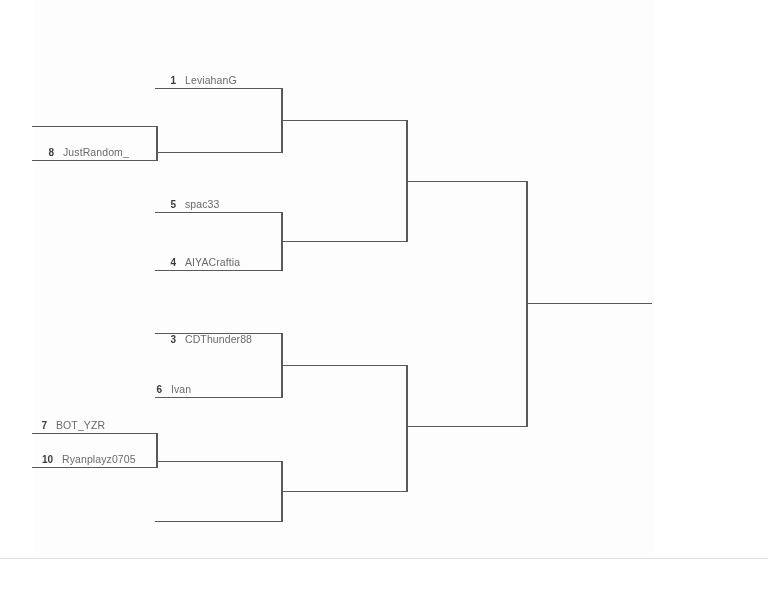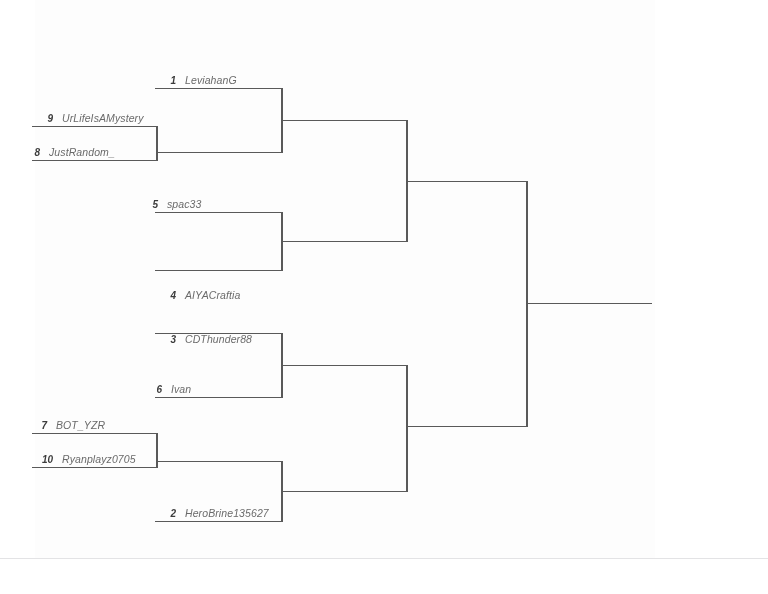--- a/index.html
+++ b/index.html
@@ -42,21 +42,20 @@
     width: 768px;
     height: 594px;
     overflow: visible;
   }
   .slot {
     position: absolute;
     height: 17px;
     line-height: 17px;
     white-space: nowrap;
     font-size: 10.5px;
-    font-style: italic;
   }
   .seed {
     display: inline-block;
     width: 18px;
     text-align: right;
     font-weight: bold;
     color: #3c3c3c;
     font-size: 10px;
   }
   .pname {
@@ -110,51 +109,45 @@
 
       <line x1="407.2" y1="365.5" x2="407.2" y2="491.5"></line>
       <line x1="407.2" y1="426.5" x2="528" y2="426.5"></line>
 
       <line x1="527.2" y1="181.5" x2="527.2" y2="426.5"></line>
       <line x1="527.2" y1="303.5" x2="652" y2="303.5"></line>
 
     </g>
   </svg>
 
-  <div class="slot" style="left:35px; top:110px;">
-    <span class="seed">9</span><span class="pname">UrLifeIsAMystery</span>
-  </div>
-  <div class="slot" style="left:22px; top:144px;">
+  <div class="slot" style="left:36px; top:144px;">
     <span class="seed">8</span><span class="pname">JustRandom_</span>
   </div>
 
   <div class="slot" style="left:158px; top:72px;">
     <span class="seed">1</span><span class="pname">LeviahanG</span>
   </div>
 
-  <div class="slot" style="left:140px; top:196px;">
+  <div class="slot" style="left:158px; top:196px;">
     <span class="seed">5</span><span class="pname">spac33</span>
   </div>
-  <div class="slot" style="left:158px; top:254px;margin-top:33px;">
+  <div class="slot" style="left:158px; top:254px;">
     <span class="seed">4</span><span class="pname">AIYACraftia</span>
   </div>
 
   <div class="slot" style="left:158px; top:331px;">
     <span class="seed">3</span><span class="pname">CDThunder88</span>
   </div>
   <div class="slot" style="left:144px; top:381px;">
     <span class="seed">6</span><span class="pname">Ivan</span>
   </div>
 
   <div class="slot" style="left:29px; top:417px;">
     <span class="seed">7</span><span class="pname">BOT_YZR</span>
   </div>
   <div class="slot" style="left:35px; top:451px;">
     <span class="seed">10</span><span class="pname">Ryanplayz0705</span>
   </div>
 
-  <div class="slot" style="left:158px; top:505px;">
-    <span class="seed">2</span><span class="pname">HeroBrine135627</span>
-  </div>
 
   <div class="divider"></div>
 
 </div>
 
 </body></html>

